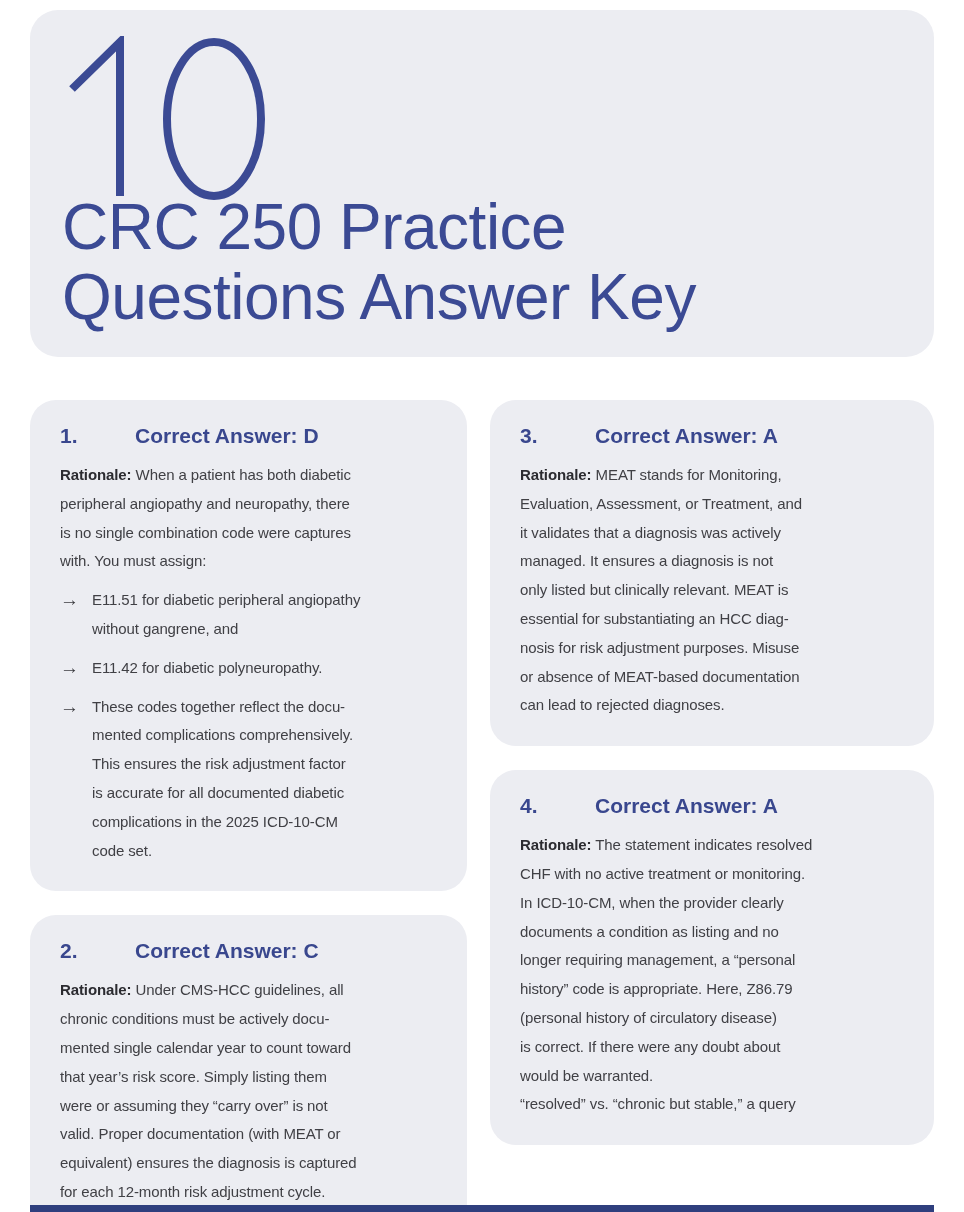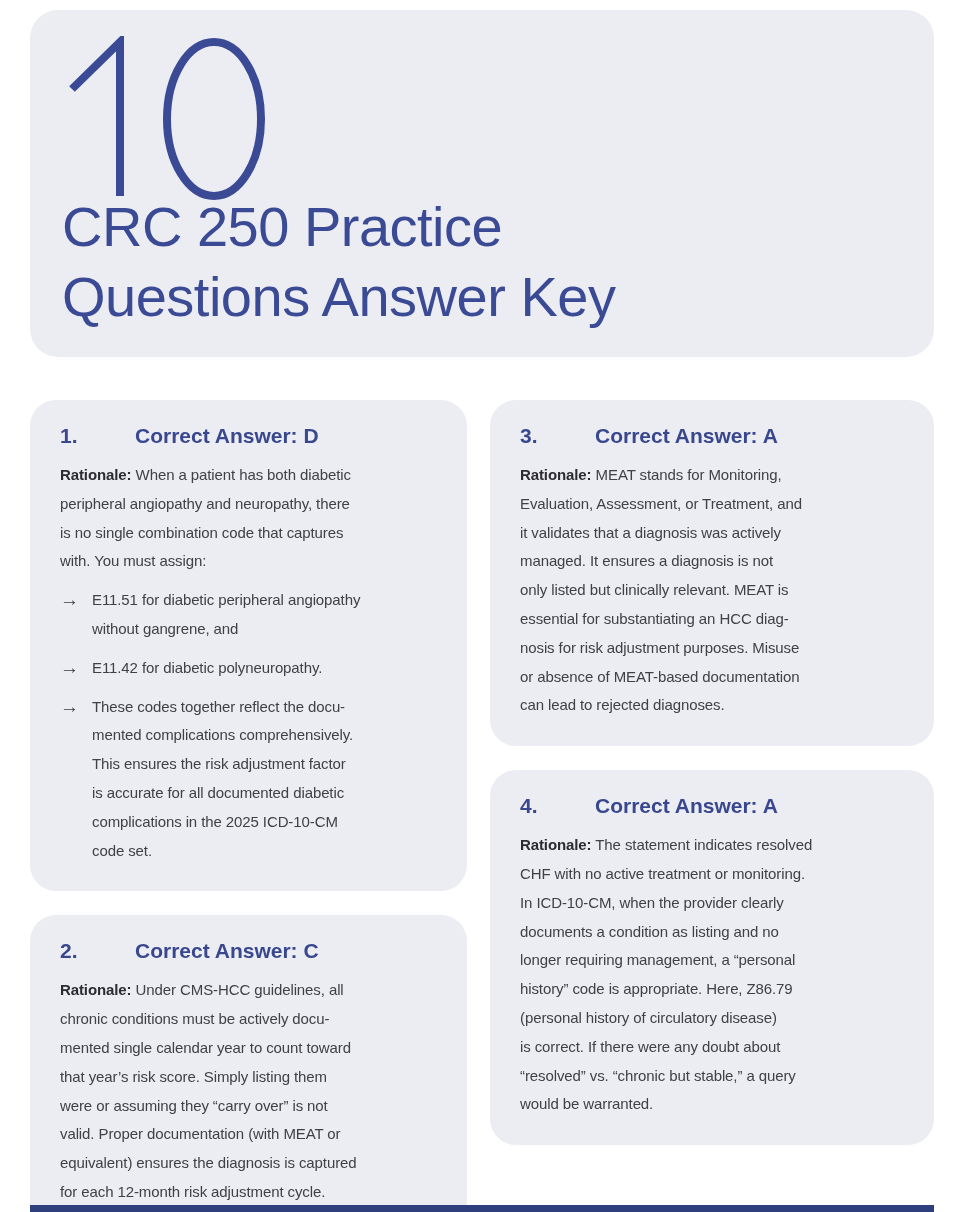--- a/index.html
+++ b/index.html
@@ -6,21 +6,21 @@
   html,body { width:964px; height:1212px; background:#ffffff;
               font-family:"Liberation Sans", sans-serif; overflow:hidden; }
   .page { position:relative; width:964px; height:1212px; background:#ffffff; }
 
   
   .header { position:absolute; left:30px; top:10px; width:904px; height:347px;
             background:#ECEDF2; border-radius:28px; }
   .chapter-svg { position:absolute; left:34px; top:26px; }
   .sr-only { position:absolute; width:1px; height:1px; overflow:hidden; opacity:0; }
   .title { position:absolute; left:32px; top:182px; color:#3B4A94;
-           font-size:56px; line-height:70px; letter-spacing:-0.5px; font-weight:400; }
+           font-size:64px; line-height:70px; letter-spacing:-0.5px; font-weight:400; }
 
   
   .columns { position:absolute; left:30px; top:400px; width:904px;
              display:flex; gap:23px; align-items:flex-start; }
   .col { display:flex; flex-direction:column; gap:24px; }
   .col-left  { width:437px; }
   .col-right { width:444px; }
 
   .card { background:#ECEDF2; border-radius:26px;
           padding:24px 24px 26px 30px; width:100%; overflow:hidden; }
@@ -60,21 +60,21 @@
 
   <div class="columns">
     <div class="col col-left">
         <div class="card">
           <div class="card-heading">
             <span class="card-num">1.</span>
             <span class="card-title">Correct Answer: D</span>
           </div>
           <div class="line"><span class="rationale-label">Rationale:</span> When a patient has both diabetic</div>
           <div class="line">peripheral angiopathy and neuropathy, there</div>
-          <div class="line">is no single combination code that captures</div>
+          <div class="line">is no single combination code were captures</div>
           <div class="line">with. You must assign:</div>
           <div class="bullet">
             <span class="bullet-arrow">→</span>
             <div class="bullet-lines">
               <div class="line">E11.51 for diabetic peripheral angiopathy</div>
               <div class="line">without gangrene, and</div>
             </div>
           </div>
           <div class="bullet">
             <span class="bullet-arrow">→</span>
@@ -131,20 +131,20 @@
             <span class="card-title">Correct Answer: A</span>
           </div>
           <div class="line"><span class="rationale-label">Rationale:</span> The statement indicates resolved</div>
           <div class="line">CHF with no active treatment or monitoring.</div>
           <div class="line">In ICD-10-CM, when the provider clearly</div>
           <div class="line">documents a condition as listing and no</div>
           <div class="line">longer requiring management, a “personal</div>
           <div class="line">history” code is appropriate. Here, Z86.79</div>
           <div class="line">(personal history of circulatory disease)</div>
           <div class="line">is correct. If there were any doubt about</div>
+          <div class="line">would be warranted.</div>
           <div class="line">“resolved” vs. “chronic but stable,” a query</div>
-          <div class="line">would be warranted.</div>
         </div>
       </div>
   </div>
 
   <div class="footer-bar"></div>
 </div>
 
 </body></html>

